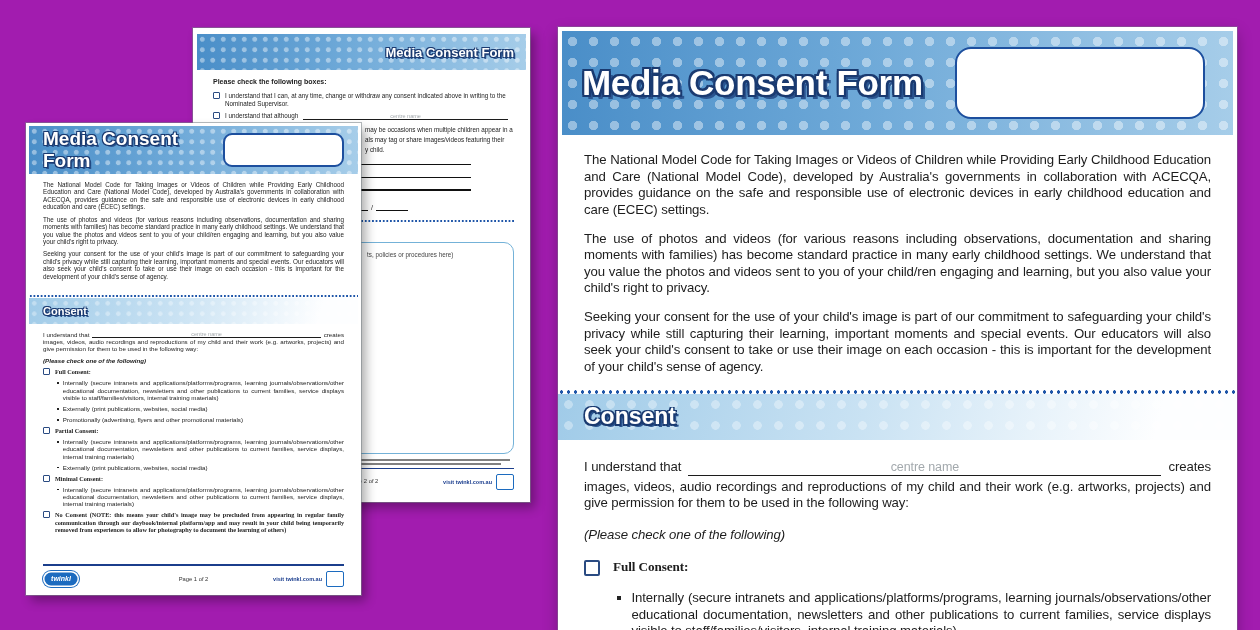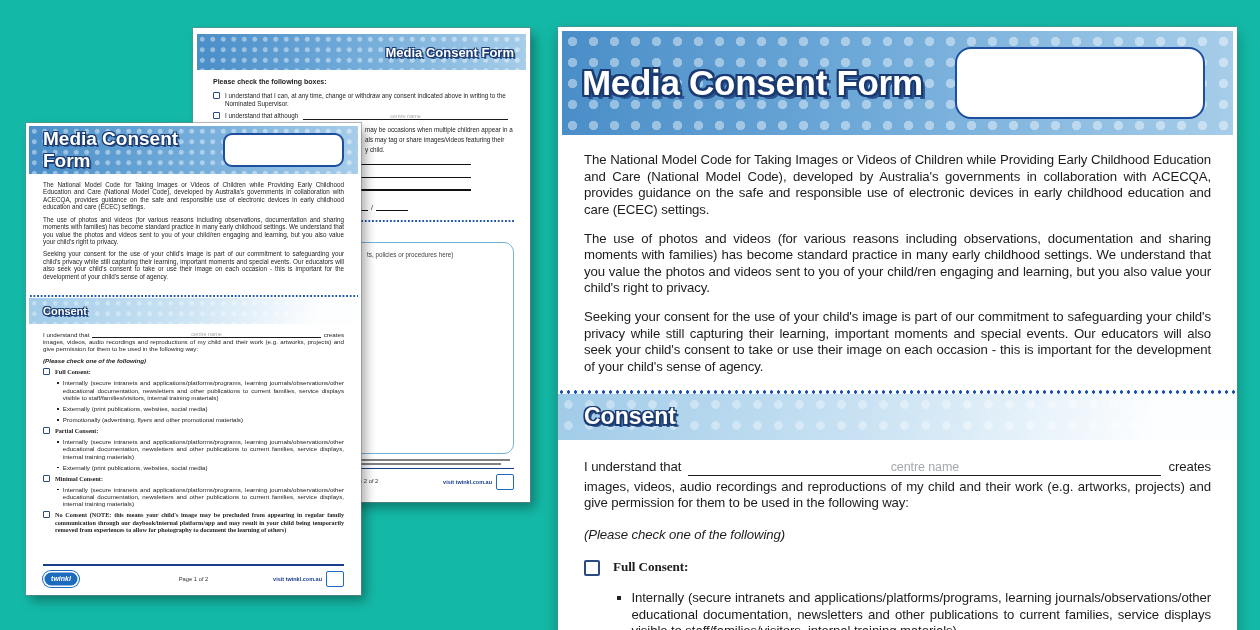--- a/index.html
+++ b/index.html
@@ -1,19 +1,19 @@
 <!DOCTYPE html>
 <html><head>
 <meta charset="utf-8">
 <style>
   * { box-sizing: border-box; margin: 0; padding: 0; }
   html,body { width:1260px; height:630px; }
   body { font-family:"Liberation Sans","DejaVu Sans",sans-serif; }
 
-  .stage { position:relative; width:1260px; height:630px; overflow:hidden; background:#14b8a6; }
+  .stage { position:relative; width:1260px; height:630px; overflow:hidden; background:#a21caf; }
 
   .page { position:absolute; background:#fff; }
 
   
   .dots-header {
     background-image:
       radial-gradient(circle at 50% 50%, rgba(255,255,255,.42) 4.4px, rgba(255,255,255,0) 5px),
       linear-gradient(90deg,#4a8ec8 0%, #6ea9d8 45%, #a6cde9 100%);
     background-size: 21px 21px, 100% 100%;
   }

